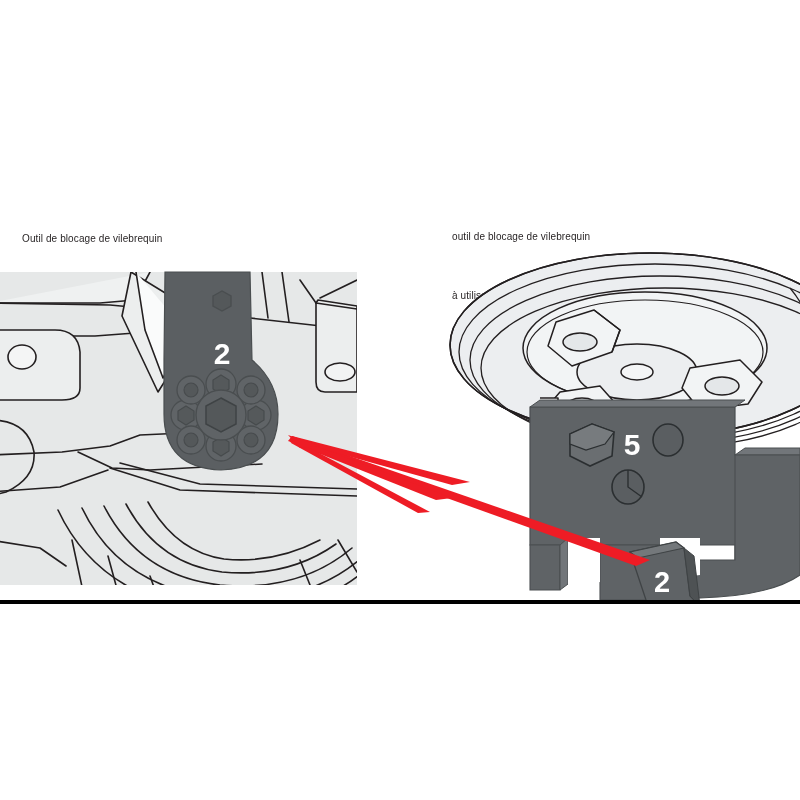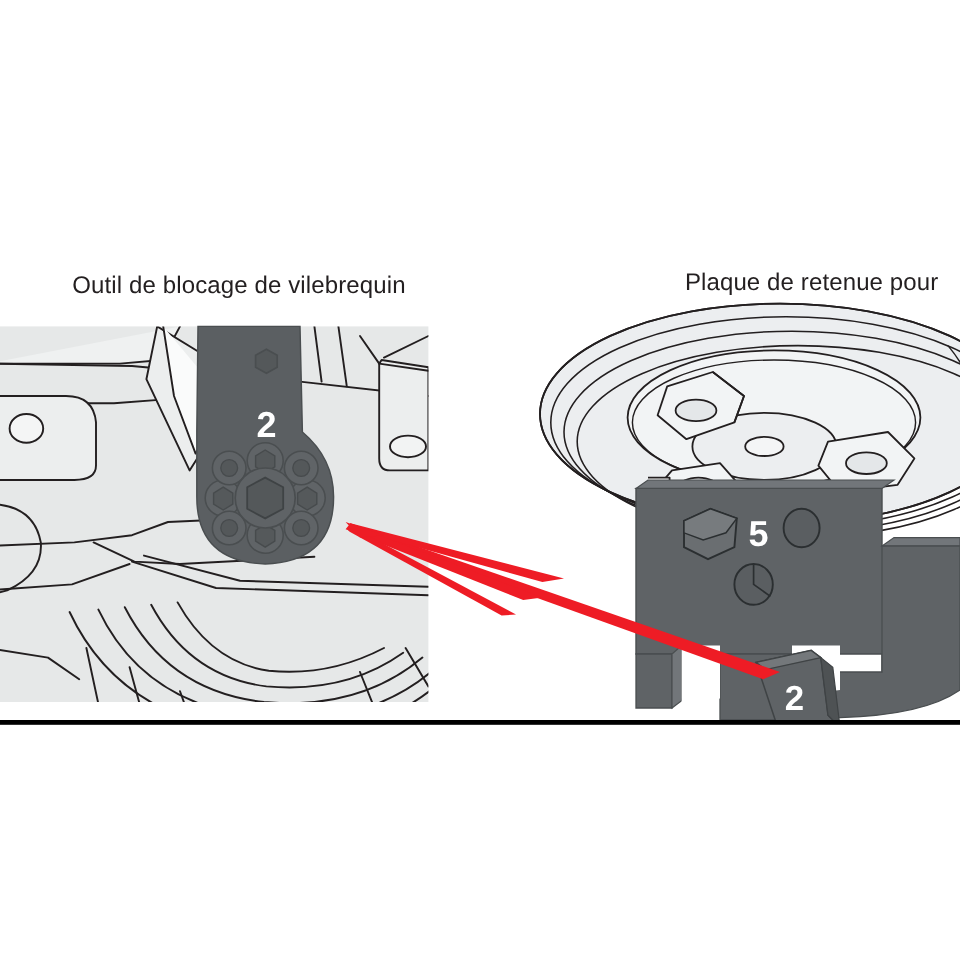--- a/index.html
+++ b/index.html
@@ -10,41 +10,40 @@
     overflow:hidden;
     position:relative;
   }
   #figure{
     position:absolute;left:0;top:0;width:800px;height:800px;
   }
   .caption{
     position:absolute;
     color:#231f20;
     font-family:"Liberation Sans",sans-serif;
-    font-size:20px;
+    font-size:10px;
     line-height:19.5px;
-    text-align:right;
+    text-align:left;
     white-space:pre;
     letter-spacing:0.1px;
   }
   #caption-left{ left:22px; top:190px; width:316px; }
   #caption-right{ left:452px; top:188px; width:330px; }
   .caption div{ display:block; }
   svg{ display:block; }
 </style>
 </head>
 <body>
 
 <div class="caption" id="caption-left">
   <div>Outil de blocage de vilebrequin</div>
   <div>à utiliser comme OEM 9997495</div>
 </div>
 
 <div class="caption" id="caption-right">
-  <div>Plaque de retenue pour</div>
   <div>outil de blocage de vilebrequin</div>
   <div>à utiliser comme OEM 9997495</div>
 </div>
 
 <svg id="figure" viewBox="0 0 800 800" xmlns="http://www.w3.org/2000/svg">
 
   <defs>
     <clipPath id="clip-left-panel">
       <rect x="0" y="272" width="357" height="313"></rect>
     </clipPath>

